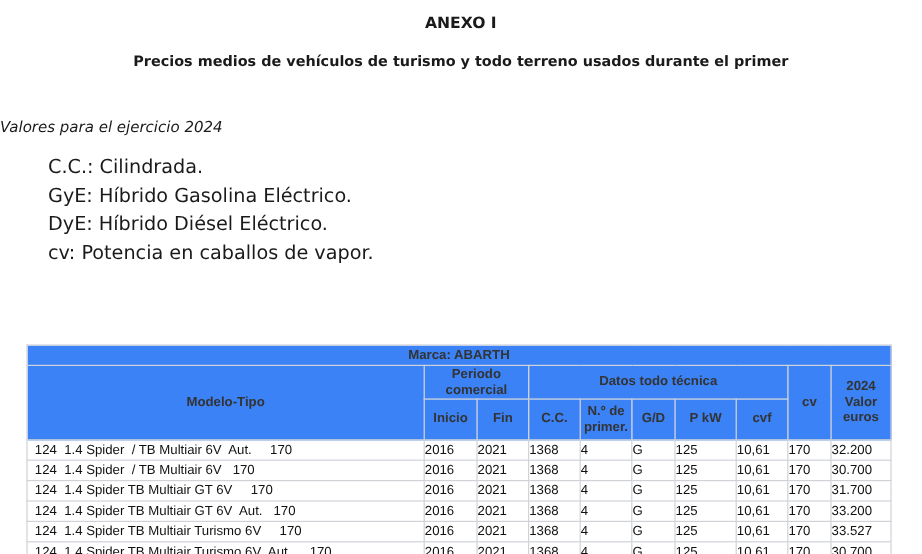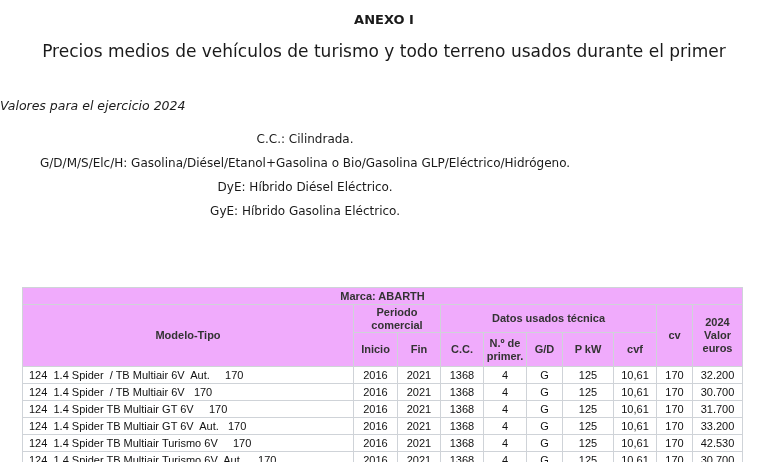--- a/index.html
+++ b/index.html
@@ -6,60 +6,60 @@
   body {
     width: 768px; height: 462px; overflow: hidden; position: relative;
     font-family: "DejaVu Sans", sans-serif; color: #1a1a1a;
   }
   .annex-title {
     position: absolute; top: 12px; left: 0; width: 768px; text-align: center;
     font-weight: bold; font-size: 13px;
   }
   .main-title {
     position: absolute; top: 42px; left: 0; width: 768px; text-align: center;
-    font-weight: normal; font-size: 17px; line-height: 18px;
+    font-weight: bold; font-size: 12px; line-height: 18px;
   }
   .subtitle {
     position: absolute; top: 98px; left: 0; width: 768px; text-align: left;
     font-style: italic; font-size: 12.5px;
   }
-  .legend { position: absolute; top: 130px; left: 40px; font-size: 12px; text-align: center; }
+  .legend { position: absolute; top: 130px; left: 40px; font-size: 16px; }
   .legend p { margin: 0; height: 24px; line-height: 18px; }
 
   .tbl {
     position: absolute; top: 287px; left: 22px;
     border-collapse: collapse;
     font-family: "Liberation Sans", sans-serif; font-size: 11px;
     table-layout: fixed;
   }
   .tbl th, .tbl td { border: 1px solid #cfd3d8; padding: 0; }
   .tbl th {
-    background: #f0abfc; color: #333; font-weight: bold; text-align: center;
+    background: #3b82f6; color: #333; font-weight: bold; text-align: center;
     line-height: 13px;
   }
   .tbl .brand-row th { height: 16px; text-align: center; }
   .tbl .h2 th { height: 27px; }
   .tbl .h3 th { height: 33px; }
-  .tbl td { height: 16px; text-align: center; color: #111; white-space: nowrap; }
+  .tbl td { height: 16px; color: #111; white-space: nowrap; }
   .tbl td.model { text-align: left; padding-left: 6px; white-space: pre; margin-top: 11px; }
 </style>
 </head>
 <body>
 
 <div class="annex-title">ANEXO I</div>
 <div class="main-title">
   <div>Precios medios de vehículos de turismo y todo terreno usados durante el primer</div>
 </div>
 <div class="subtitle">Valores para el ejercicio 2024</div>
 
 <div class="legend">
   <p>C.C.: Cilindrada.</p>
-  <p>G/D/M/S/Elc/H: Gasolina/Diésel/Etanol+Gasolina o Bio/Gasolina GLP/Eléctrico/Hidrógeno.</p>
+  <p>GyE: Híbrido Gasolina Eléctrico.</p>
   <p>DyE: Híbrido Diésel Eléctrico.</p>
-  <p>GyE: Híbrido Gasolina Eléctrico.</p>
+  <p>cv: Potencia en caballos de vapor.</p>
 </div>
 
 <table class="tbl">
   <colgroup>
     <col style="width:331px">
       <col style="width:44px">
       <col style="width:43px">
       <col style="width:43px">
     <col style="width:43px">
       <col style="width:36px">
@@ -68,21 +68,21 @@
     <col style="width:36px">
       <col style="width:50px">
   </colgroup>
   <thead>
     <tr class="brand-row">
       <th colspan="10">Marca: ABARTH</th>
     </tr>
     <tr class="h2">
       <th rowspan="2">Modelo-Tipo</th>
       <th colspan="2">Periodo comercial</th>
-      <th colspan="5">Datos usados técnica</th>
+      <th colspan="5">Datos todo técnica</th>
       <th rowspan="2">cv</th>
       <th rowspan="2">2024 Valor euros</th>
     </tr>
     <tr class="h3">
       <th>Inicio</th>
       <th>Fin</th>
       <th>C.C.</th>
       <th>N.º de primer.</th>
       <th>G/D</th>
       <th>P kW</th>
@@ -141,21 +141,21 @@
     <tr>
       <td class="model">124  1.4 Spider TB Multiair Turismo 6V     170</td>
       <td>2016</td>
       <td>2021</td>
       <td>1368</td>
       <td>4</td>
       <td>G</td>
       <td>125</td>
       <td>10,61</td>
       <td>170</td>
-      <td>42.530</td>
+      <td>33.527</td>
     </tr>
     <tr>
       <td class="model">124  1.4 Spider TB Multiair Turismo 6V  Aut.     170</td>
       <td>2016</td>
       <td>2021</td>
       <td>1368</td>
       <td>4</td>
       <td>G</td>
       <td>125</td>
       <td>10,61</td>

